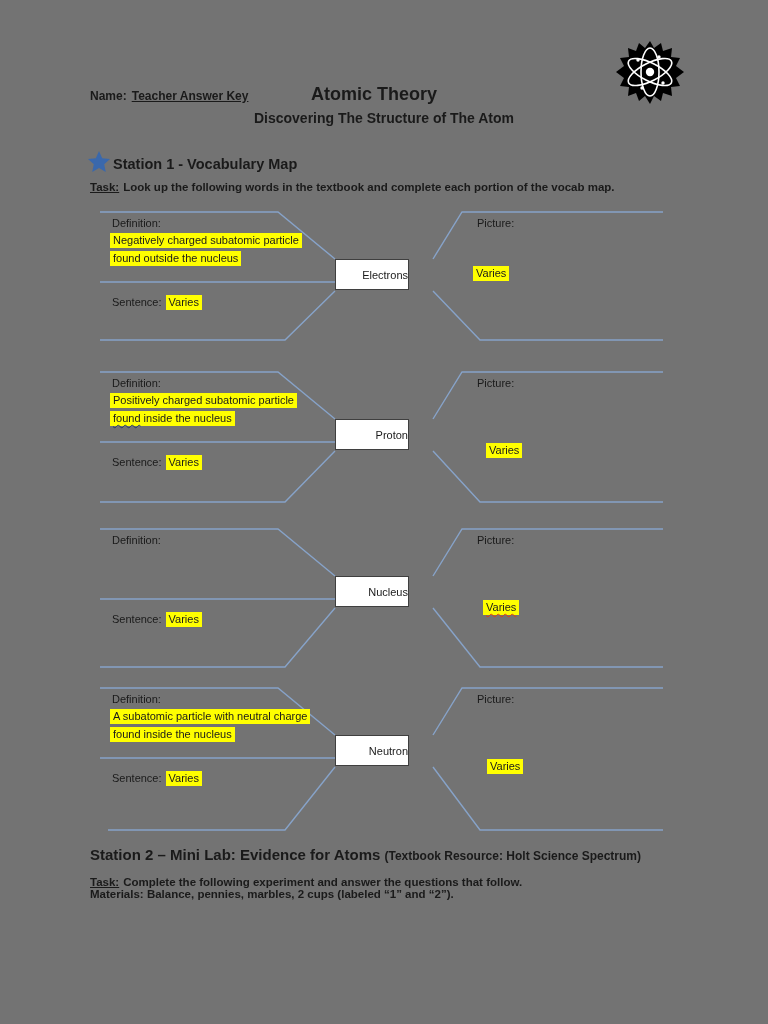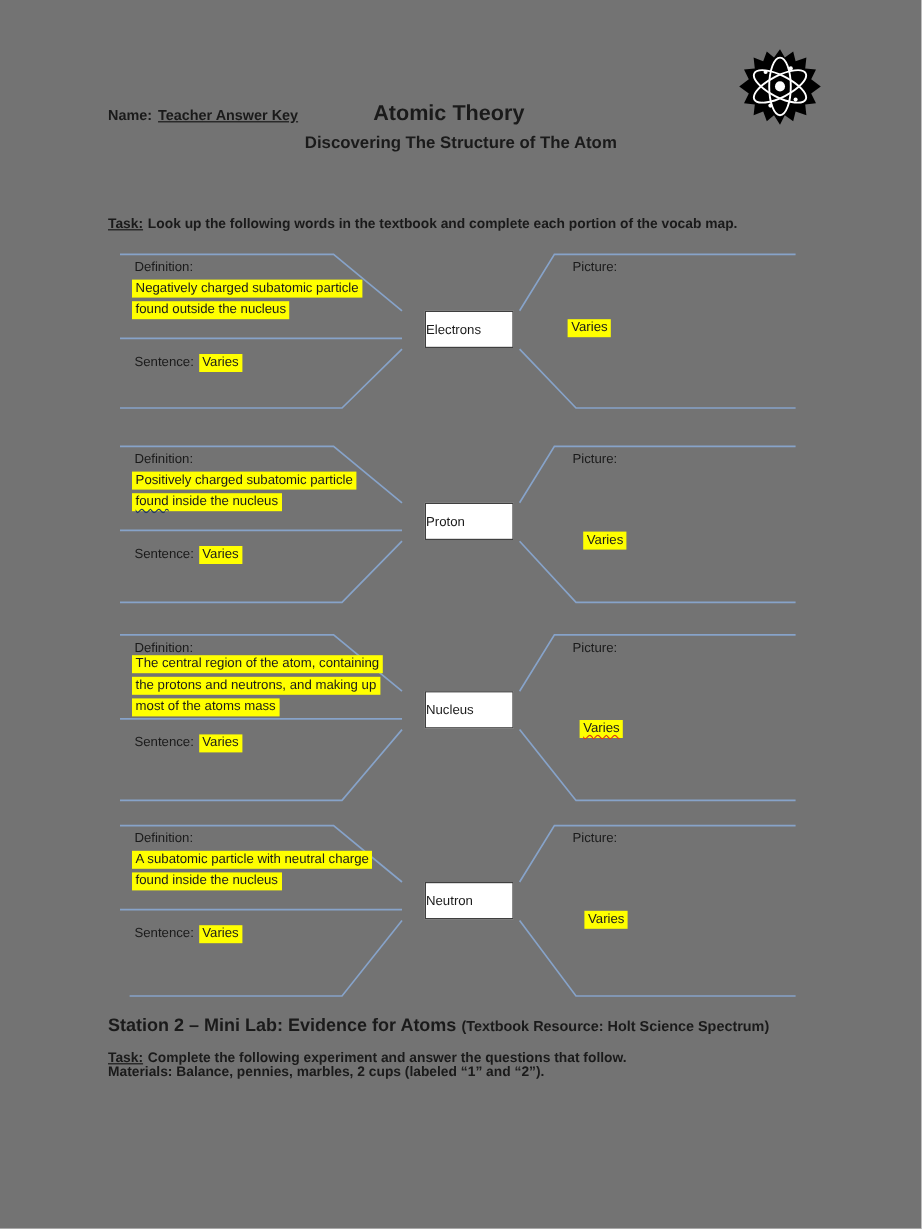--- a/index.html
+++ b/index.html
@@ -15,22 +15,22 @@
   .atom-logo { position:absolute; left:613px; top:38px; }
 
   .station1-heading { position:absolute; left:88px; top:155px; font-size:14.5px; font-weight:bold; display:flex; align-items:center; }
   .star-icon { margin-right:3px; margin-top:-4px; }
   .task-line { position:absolute; left:90px; top:181px; font-size:11.5px; font-weight:bold; }
   .task-label { text-decoration:underline; margin-right:4px; }
 
   
   .vocab { position:absolute; left:0; width:768px; height:160px; }
   .vocab svg.connectors { position:absolute; left:0; top:0; }
-  .term-box { position:absolute; left:354px; top:56px; width:74px; height:31px; background:#ffffff;
-              border:1.5px solid #3f3f3f; display:flex; align-items:center; justify-content:flex-start;
+  .term-box { position:absolute; left:335px; top:56px; width:74px; height:31px; background:#ffffff;
+              border:1.5px solid #3f3f3f; display:flex; align-items:center; justify-content:flex-end;
               font-size:11px; box-sizing:border-box; }
   .def-label { position:absolute; left:112px; top:14px; font-size:11px; }
   .def-lines { position:absolute; left:110px; top:31px; font-size:11px; }
   .def-lines .line { height:18px; white-space:nowrap; }
   .hl { background:#ffff00; padding:1px 3px 2px; }
   .sentence { position:absolute; left:112px; top:82px; font-size:11px;margin-top:11px; }
   .sentence .lbl { margin-right:4px; }
   .pic-label { position:absolute; left:477px; top:14px; font-size:11px; }
   .pic-varies { position:absolute; font-size:11px; }
   .wavy-navy { text-decoration:underline wavy #1f3864; text-decoration-thickness:1px; text-underline-offset:2px; }
@@ -58,20 +58,26 @@
     <circle cx="29" cy="50" r="1.7" fill="#ffffff"></circle>
     <circle cx="46" cy="19" r="1.7" fill="#ffffff"></circle>
   </svg>
 
   <div class="name-line">
     <span class="name-label">Name:</span><span class="name-value">Teacher Answer Key</span>
   </div>
   <div class="doc-title">Atomic Theory</div>
   <div class="doc-subtitle">Discovering The Structure of The Atom</div>
 
+  <div class="station1-heading">
+    <svg class="star-icon" width="22" height="21" viewBox="0 0 22 21">
+      <polygon fill="#3a68ac" points="11,0 14.2,7.2 22,8 16.2,13.2 17.8,21 11,17 4.2,21 5.8,13.2 0,8 7.8,7.2"></polygon>
+    </svg>
+    <span>Station 1 - Vocabulary Map</span>
+  </div>
   <div class="task-line">
     <span class="task-label">Task:</span><span>Look up the following words in the textbook and complete each portion of the vocab map.</span>
   </div>
 
   <section class="vocab" style="top:203px;">
     <svg class="connectors" width="768" height="160" viewBox="0 0 768 160">
       <path d="M100 9 H278 L335 56 M663 9 H462 L433 56 M100 79 H335 M100 137 H285 L335 88 M663 137 H480 L433 88" fill="none" stroke="#87a3c9" stroke-width="1.4"></path>
     </svg>
     <div class="term-box">
         <span>Electrons</span>
@@ -112,25 +118,20 @@
   </section>
 
   <section class="vocab" style="top:520px;">
     <svg class="connectors" width="768" height="160" viewBox="0 0 768 160">
       <path d="M100 9 H278 L335 56 M663 9 H462 L433 56 M100 79 H335 M100 147 H285 L335 88 M663 147 H480 L433 88" fill="none" stroke="#87a3c9" stroke-width="1.4"></path>
     </svg>
     <div class="term-box">
         <span>Nucleus</span>
       </div>
     <div class="def-label">Definition:</div>
-    <div class="def-lines" style="top:27px;">
-      <div class="line"><span class="hl">The central region of the atom, containing</span></div>
-      <div class="line"><span class="hl">the protons and neutrons, and making up</span></div>
-      <div class="line"><span class="hl">most of the atoms mass</span></div>
-    </div>
     <div class="sentence">
       <span class="lbl">Sentence:</span><span class="hl">Varies</span>
     </div>
     <div class="pic-label">Picture:</div>
     <div class="pic-varies" style="left:483px; top:81px;">
       <span class="hl wavy-red">Varies</span>
     </div>
   </section>
 
   <section class="vocab" style="top:679px;">

